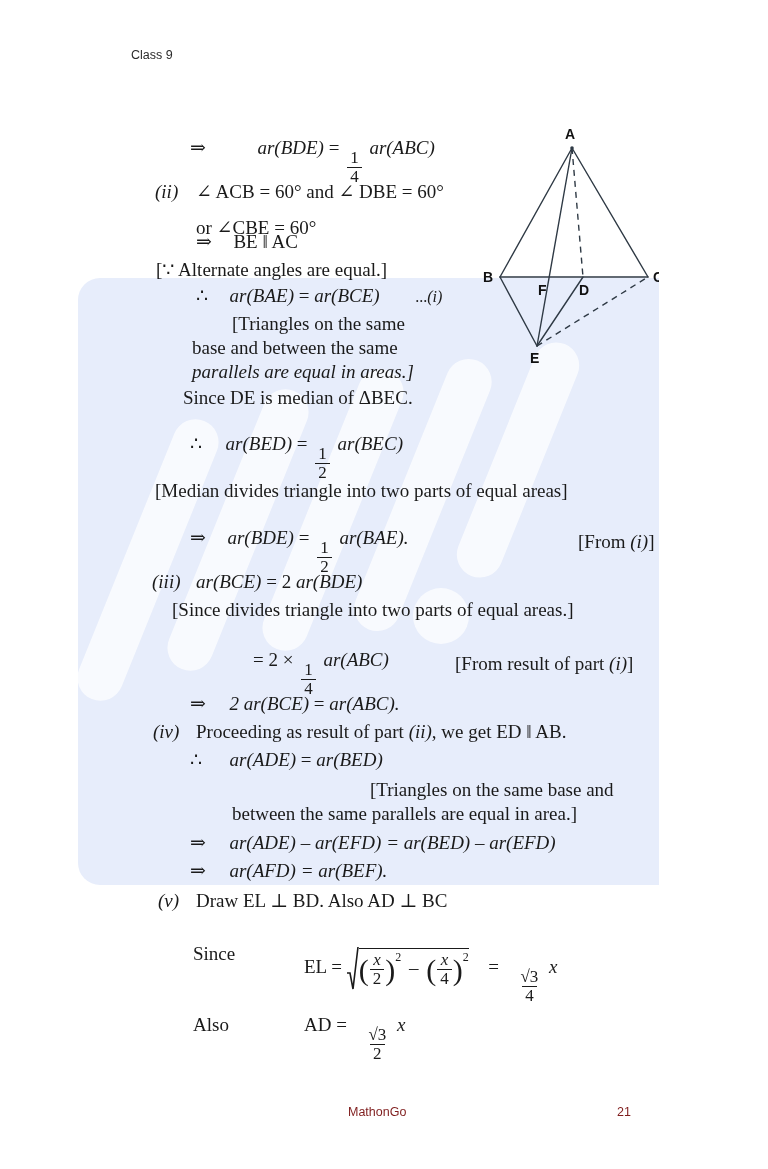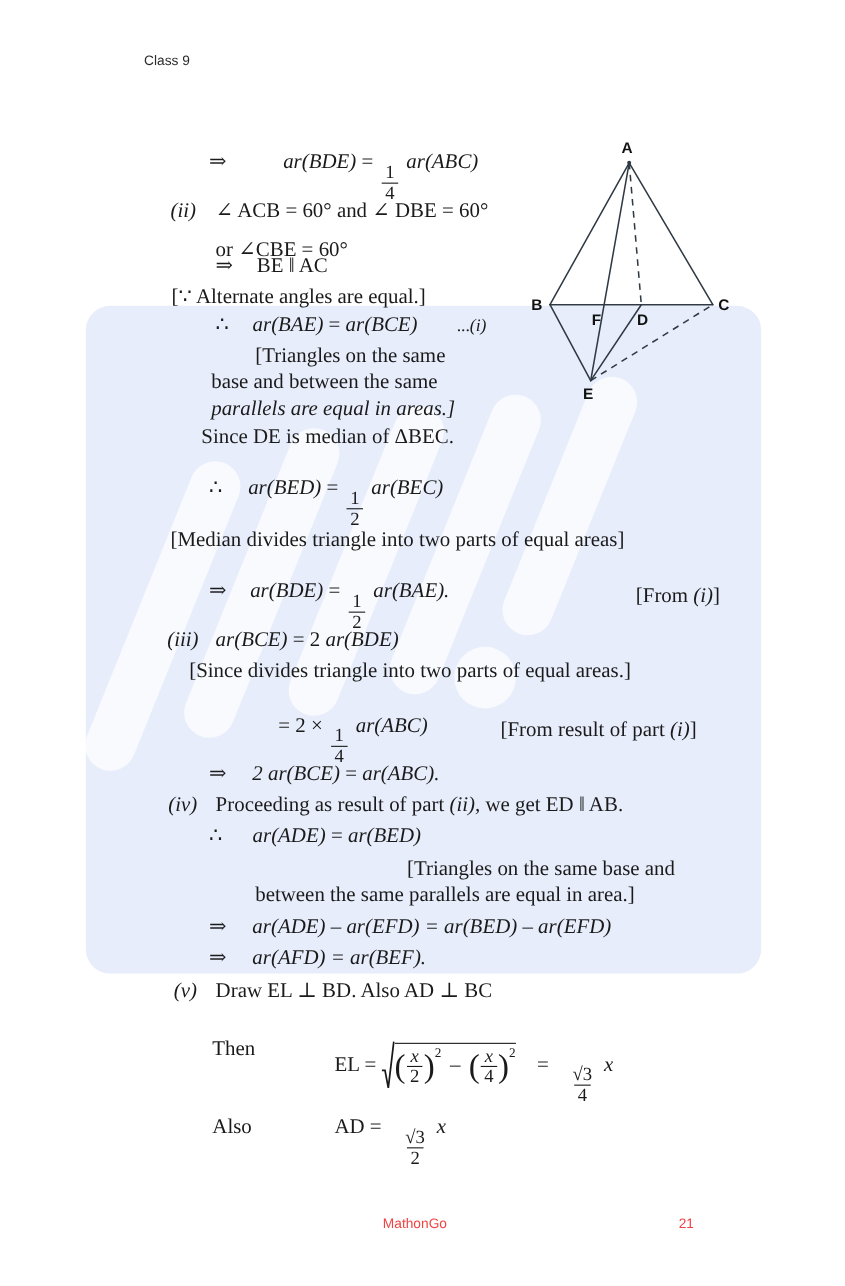--- a/index.html
+++ b/index.html
@@ -4,21 +4,21 @@
 <style>
   html,body{margin:0;padding:0;}
   body{
     width:768px;height:1169px;
     background:#ffffff;
     font-family:"Liberation Serif","DejaVu Serif",serif;
     color:#1a1a1a;
     position:relative;
     overflow:hidden;
   }
-  .page{position:relative;width:768px;height:1169px;overflow:hidden;border-radius:12px;}
+  .page{position:relative;width:659px;height:1169px;overflow:hidden;border-radius:12px;}
 
   
   .watermark{
     position:absolute;
     left:95px;top:390px;
     width:520px;height:330px;
     pointer-events:none;
     z-index:1;
   }
   .wm-stroke{
@@ -45,21 +45,21 @@
     font-family:"Liberation Sans","DejaVu Sans",sans-serif;
     font-size:12.5px;color:#2b2b2b;z-index:5;
   }
   .hdr-left{position:absolute;left:131px;top:0;}
   .hdr-center{position:absolute;left:305px;top:0;}
 
   
   .ftr{
     position:absolute;bottom:44px;left:0;width:768px;height:20px;
     font-family:"Liberation Sans","DejaVu Sans",sans-serif;
-    font-size:12.5px;color:#ef4444;z-index:5;
+    font-size:12.5px;color:#7f1d1d;z-index:5;
   }
   .ftr-center{position:absolute;left:348px;top:0;}
   .ftr-right{position:absolute;left:617px;top:0;}
 
   
   .content{position:absolute;left:0;top:0;width:768px;z-index:3;}
   .ln{position:absolute;white-space:nowrap;font-size:19px;line-height:1;}
   .it{font-style:italic;}
   .ar{font-style:italic;}
   .sm{font-size:16px;}
@@ -238,21 +238,21 @@
     </div>
     <div class="ln" style="left:190px;top:861px;">
       <span>⇒</span>
       <span style="display:inline-block;width:14px;"></span>
       <span class="ar">ar(AFD) = ar(BEF).</span>
     </div>
 
     <div class="ln it" style="left:158px;top:891px;">(v)</div>
     <div class="ln" style="left:196px;top:891px;">Draw EL ⊥ BD. Also AD ⊥ BC</div>
 
-    <div class="ln" style="left:193px;top:944px;">Then</div>
+    <div class="ln" style="left:193px;top:944px;">Since</div>
     <div class="ln" style="left:304px;top:944px;">
       <span>EL</span>
       <span> </span>
       <span>=</span>
       <span> </span>
       <span class="rad">
         <svg width="12" height="50" viewBox="0 0 12 50" style="vertical-align:middle;position:relative;top:-1px;">
           <path d="M0,30 L3,30 L6,46 L11,4" fill="none" stroke="#1a1a1a" stroke-width="1.6" stroke-linejoin="miter"></path>
         </svg><span style="display:inline-block;border-top:1.5px solid #1a1a1a;padding-top:2px;vertical-align:middle;position:relative;top:-1px;">
           <span class="bigparen">

